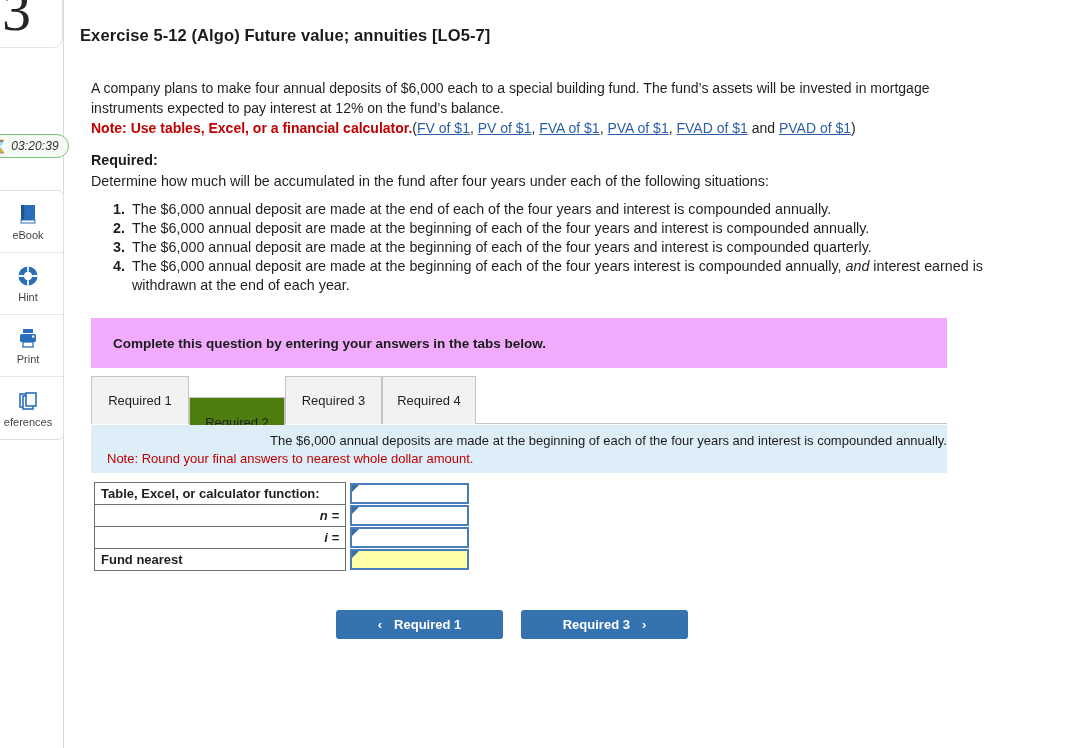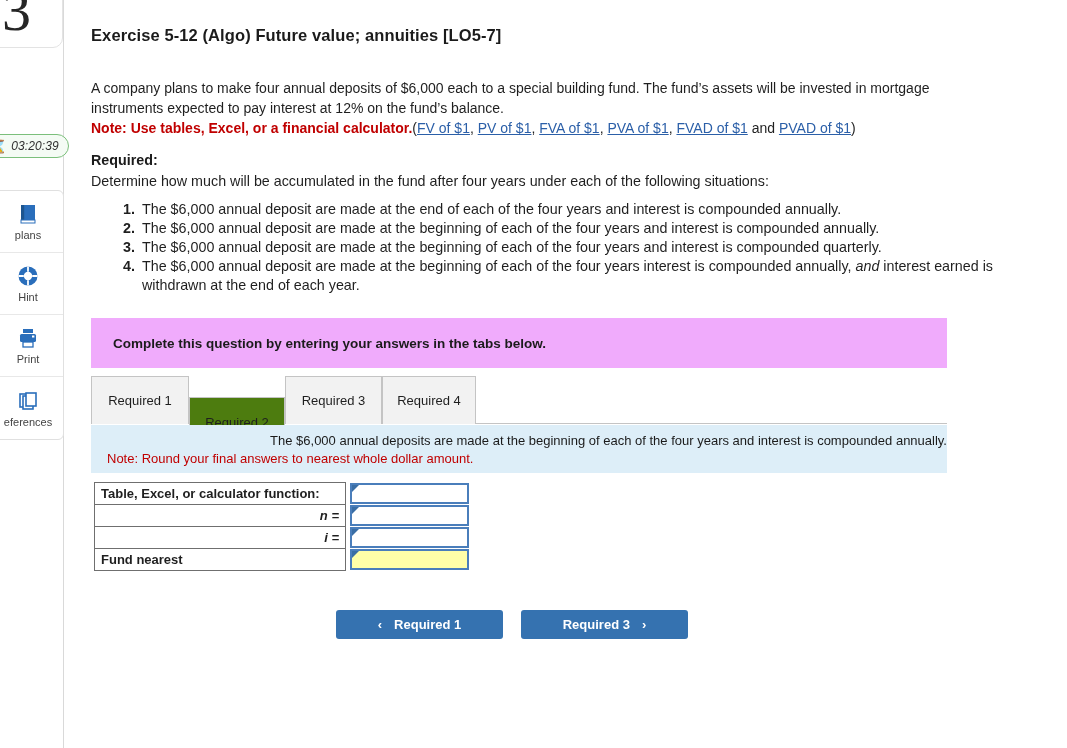--- a/index.html
+++ b/index.html
@@ -71,21 +71,21 @@
     cursor: pointer;
   }
   .tool:last-child { border-bottom: none; }
   .tool .ico { width: 24px; height: 24px; display: block; }
   .tool .tlabel { font-size: 11px; color: #444; white-space: nowrap; }
 
   
   .main { position: absolute; left: 64px; top: 0; width: 1003px; height: 748px; }
 
   .page-title {
-    position: absolute; left: 27px; top: 26px;
+    position: absolute; left: 16px; top: 26px;
     font-size: 16.5px; font-weight: bold; color: #1b1b1b;
     letter-spacing: .1px;
   }
 
   .prob {
     position: absolute; left: 27px; top: 78px; width: 895px;
     font-size: 14px; color: #1f1f1f; line-height: 20px;
   }
   .note-line { color: #c00000; font-weight: bold; }
   .note-line .paren { color: #1f1f1f; font-weight: normal; }
@@ -97,21 +97,21 @@
   .req-head {
     position: absolute; left: 27px; top: 152px;
     font-size: 14.3px; font-weight: bold; color: #1b1b1b;
   }
   .req-sub {
     position: absolute; left: 27px; top: 173px; width: 900px;
     font-size: 14.3px; color: #1f1f1f;
   }
 
   ol.situations {
-    position: absolute; left: 37px; top: 200px; width: 950px;
+    position: absolute; left: 27px; top: 200px; width: 950px;
     margin: 0; padding-left: 38px;
     font-size: 14.3px; color: #1f1f1f; line-height: 19px;
   }
   ol.situations li { margin: 0 0 0 0; padding-left: 3px; }
   ol.situations li::marker { font-weight: bold; }
   ol.situations em { font-style: italic; }
 
   .gray-banner {
     position: absolute; left: 27px; top: 318px;
     width: 856px; height: 50px;
@@ -214,21 +214,21 @@
     <div class="tools">
 
       <div class="tool">
         <span class="ico">
           <svg viewBox="0 0 24 24" width="24" height="24">
             <rect x="5" y="3" width="14" height="15" fill="#2a6ebb"></rect>
             <rect x="5" y="3" width="3.2" height="15" fill="#1d558f"></rect>
             <rect x="5" y="18" width="14" height="3" fill="#ffffff" stroke="#2a6ebb" stroke-width="1"></rect>
           </svg>
         </span>
-        <span class="tlabel">plans</span>
+        <span class="tlabel">eBook</span>
       </div>
 
       <div class="tool">
         <span class="ico">
           <svg viewBox="0 0 24 24" width="24" height="24">
             <circle cx="12" cy="12" r="9.5" fill="#2a6ebb"></circle>
             <circle cx="12" cy="12" r="4.2" fill="#ffffff"></circle>
             <path d="M12 2.5 L12 7.8 M12 16.2 L12 21.5 M2.5 12 L7.8 12 M16.2 12 L21.5 12" stroke="#ffffff" stroke-width="1.8"></path>
           </svg>
         </span>

